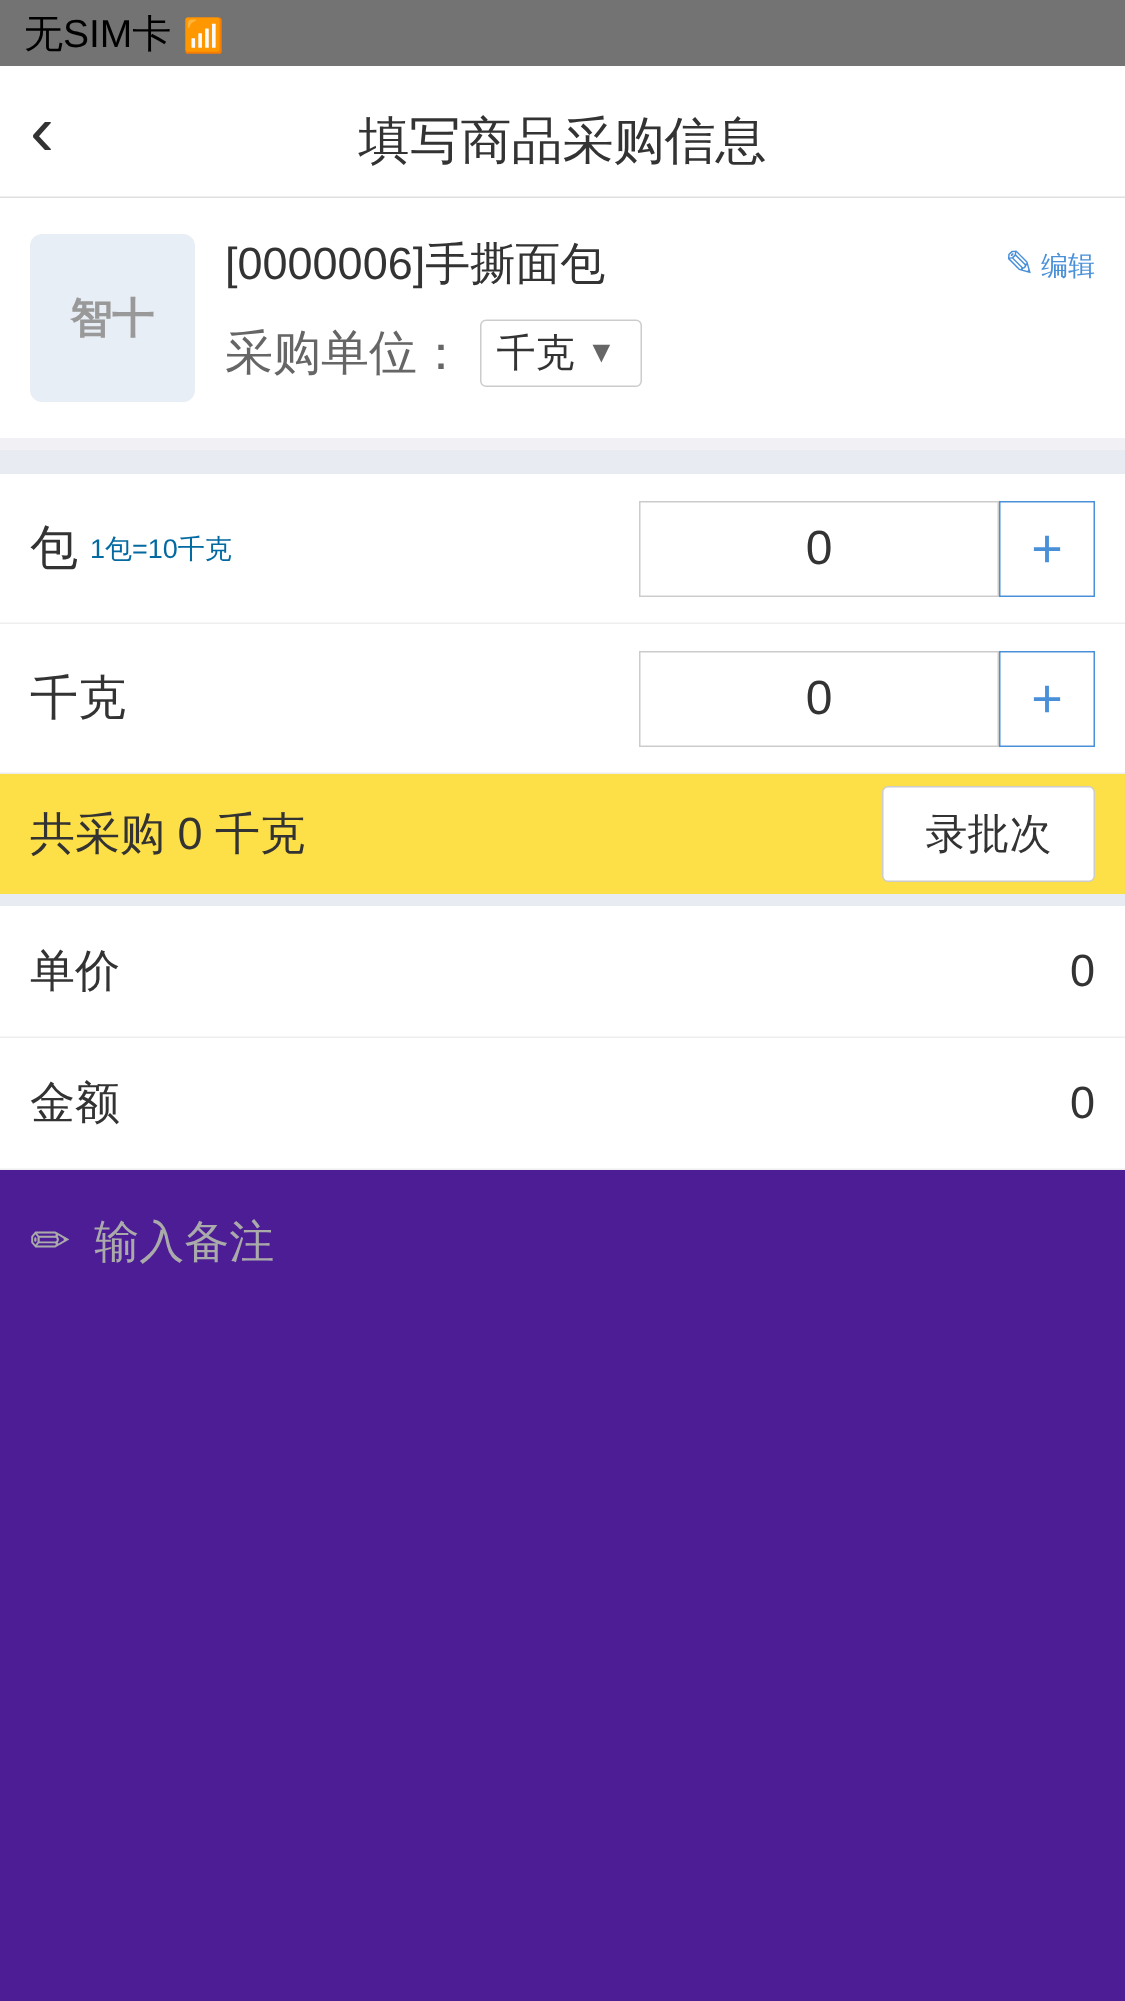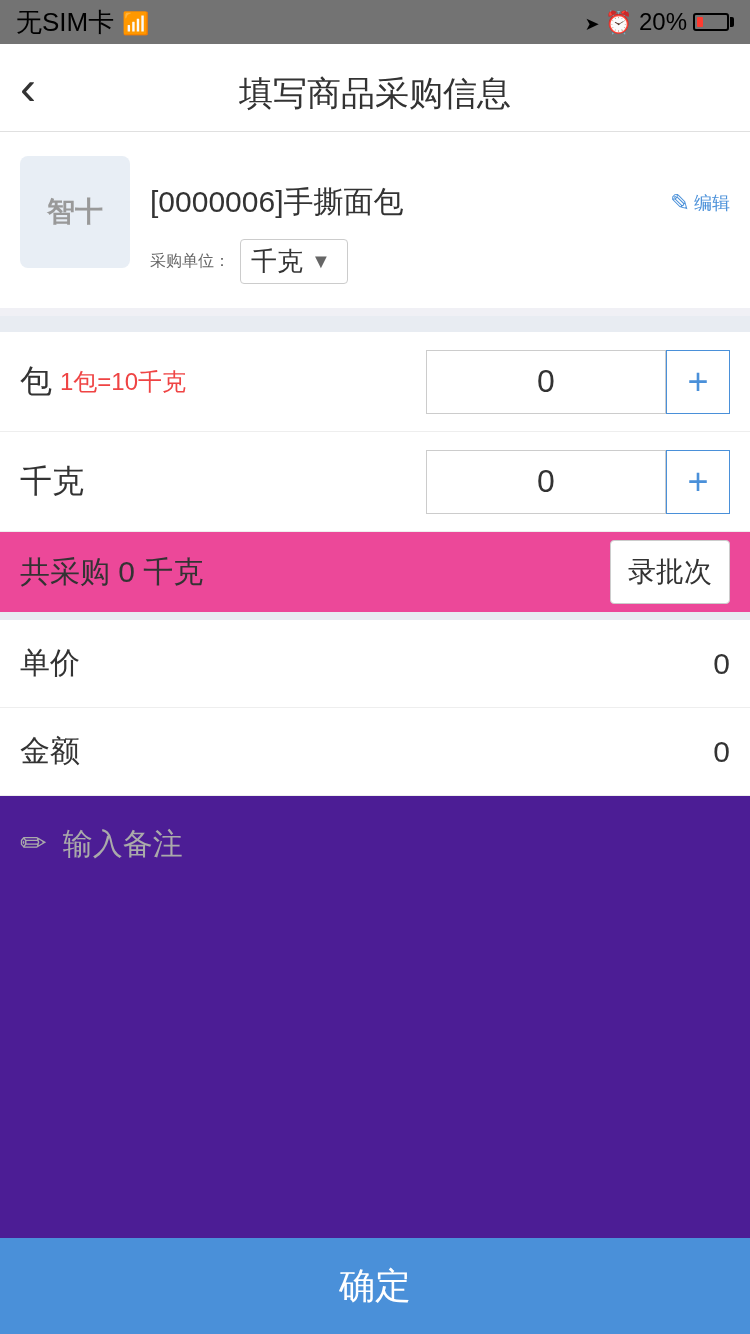--- a/index.html
+++ b/index.html
@@ -143,21 +143,20 @@
     .product-info {
       flex: 1;
       display: flex;
       flex-direction: column;
       gap: 16px;
     }
     .product-name-row {
       display: flex;
       justify-content: space-between;
       align-items: center;
-      margin-top: 26px;
     }
     .product-name {
       font-size: 30px;
       color: #333;
       font-weight: 500;
     }
     .edit-btn {
       font-size: 18px;
       color: #4a90d9;
       display: flex;
@@ -167,21 +166,21 @@
     .edit-icon::before {
       content: "✎";
       font-size: 24px;
     }
     .product-unit-row {
       display: flex;
       align-items: center;
       justify-content: space-between;
     }
     .unit-label {
-      font-size: 16px;
+      font-size: 32px;
       color: #666;
     }
     .unit-select {
       border: 1px solid #ccc;
       border-radius: 4px;
       padding: 4px 16px 4px 10px;
       font-size: 26px;
       color: #333;
       display: flex;
       align-items: center;
@@ -224,22 +223,22 @@
       padding: 0 20px;
       height: 100px;
       border-bottom: 1px solid #eee;
     }
     .input-row-label {
       font-size: 32px;
       color: #333;
       flex-shrink: 0;
     }
     .input-row-sublabel {
-      font-size: 24px;
-      color: #ef4444;
+      font-size: 18px;
+      color: #0369a1;
       margin-left: 8px;
       flex-shrink: 0;
     }
     .input-row-spacer {
       flex: 1;
     }
     .input-field {
       width: 240px;
       height: 64px;
       border: 1px solid #ccc;
@@ -267,31 +266,31 @@
       display: flex;
       align-items: center;
     }
 
     
     .summary-row {
       display: flex;
       align-items: center;
       padding: 0 20px;
       height: 88px;
-      background: #ec4899;
+      background: #fde047;
       border-bottom: 8px solid #e8ecf2;
     }
     .summary-text {
       font-size: 30px;
       color: #333;
       flex: 1;
     }
     .batch-btn {
       border: 1px solid #ccc;
-      padding: 12px 17px;
+      padding: 12px 28px;
       font-size: 28px;
       color: #333;
       background: #fff;
       border-radius: 4px;
       cursor: pointer;
     }
 
     
     .price-section {
       background: #fff;
@@ -348,31 +347,20 @@
       margin-top: auto;
     }
   </style>
 </head>
 <body>
 
 <div class="status-bar">
   <div class="status-left">
     <span>无SIM卡</span>
     <span class="wifi-icon"></span>
-  </div>
-  <div class="status-right">
-    <span class="nav-icon"></span>
-    <span class="alarm-icon"></span>
-    <span style="font-size:24px;">20%</span>
-    <span class="battery-icon">
-      <span class="battery-body">
-        <span class="battery-fill"></span>
-      </span>
-      <span class="battery-tip"></span>
-    </span>
   </div>
 </div>
 
 <div class="nav-bar">
   <span class="nav-back" style="font-size:48px; color:#333; font-weight:300;">‹</span>
   <span class="nav-title">填写商品采购信息</span>
 </div>
 
 <div class="content">
 
@@ -442,15 +430,14 @@
       <span class="price-row-label">金额</span>
       <span class="price-row-value">0</span>
     </div>
   </div>
 
   <div class="note-area">
     <span class="note-icon"></span>
     <span class="note-placeholder">输入备注</span>
   </div>
 
-  <button class="confirm-btn">确定</button>
 
 </div>
 
 </body></html>

